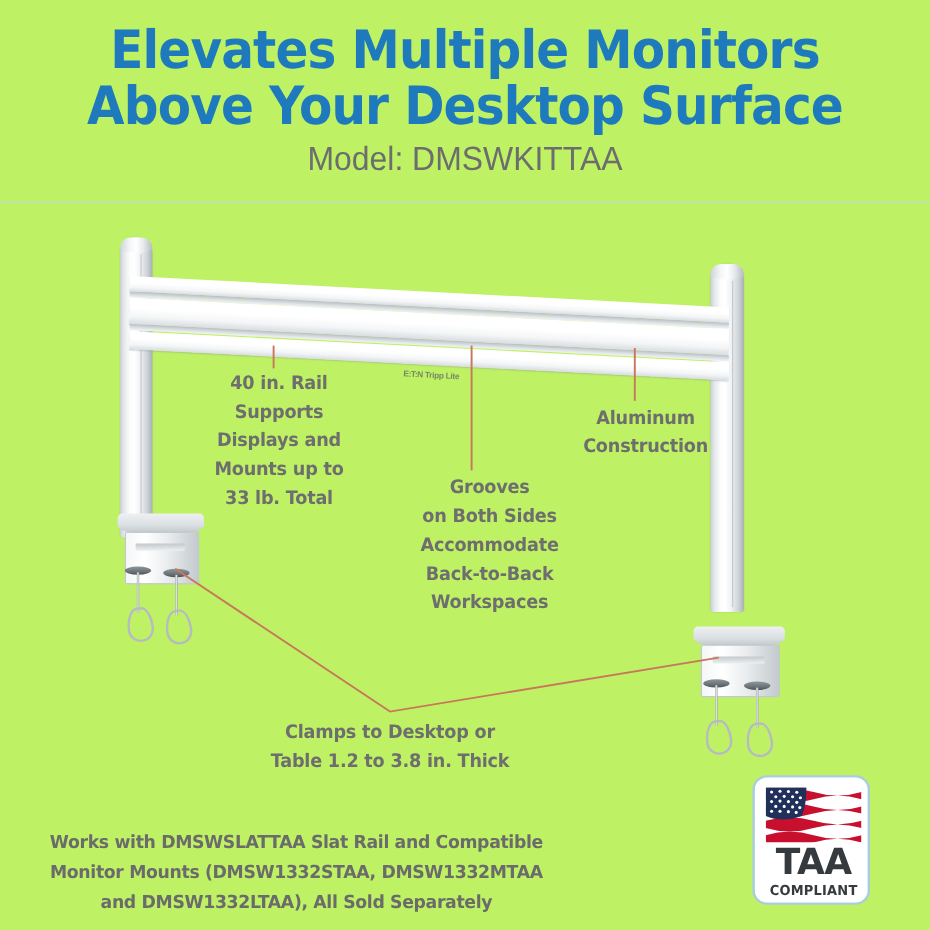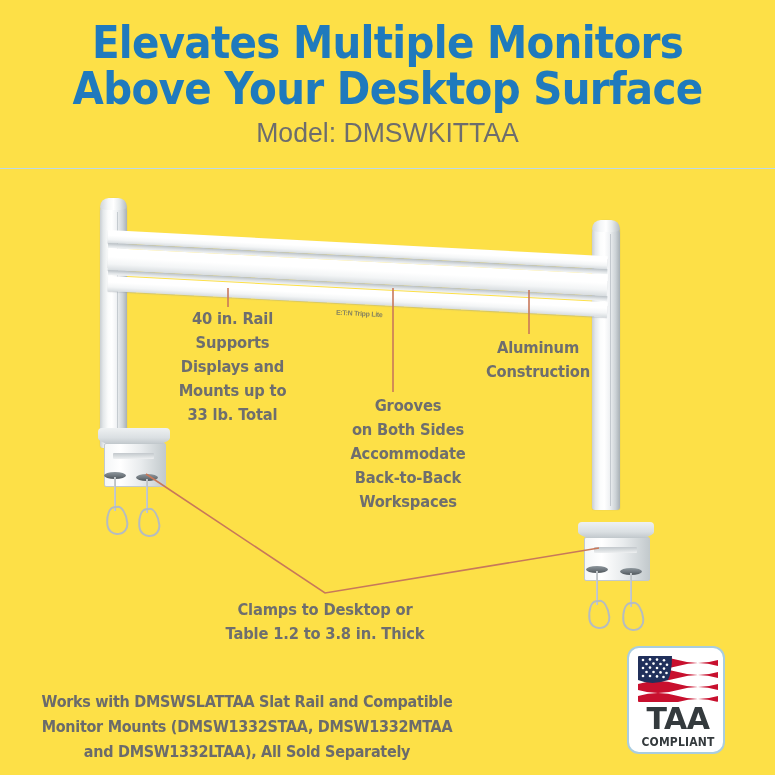--- a/index.html
+++ b/index.html
@@ -8,21 +8,21 @@
     padding: 0;
     background: #ffffff;
   }
   body {
     font-family: "Liberation Sans", sans-serif;
   }
   #page {
     position: relative;
     width: 775px;
     height: 775px;
-    background: #fde047;
+    background: #bef264;
     overflow: hidden;
   }
 
   
   #header {
     position: absolute;
     left: 0; top: 0;
     width: 775px;
     height: 170px;
   }

